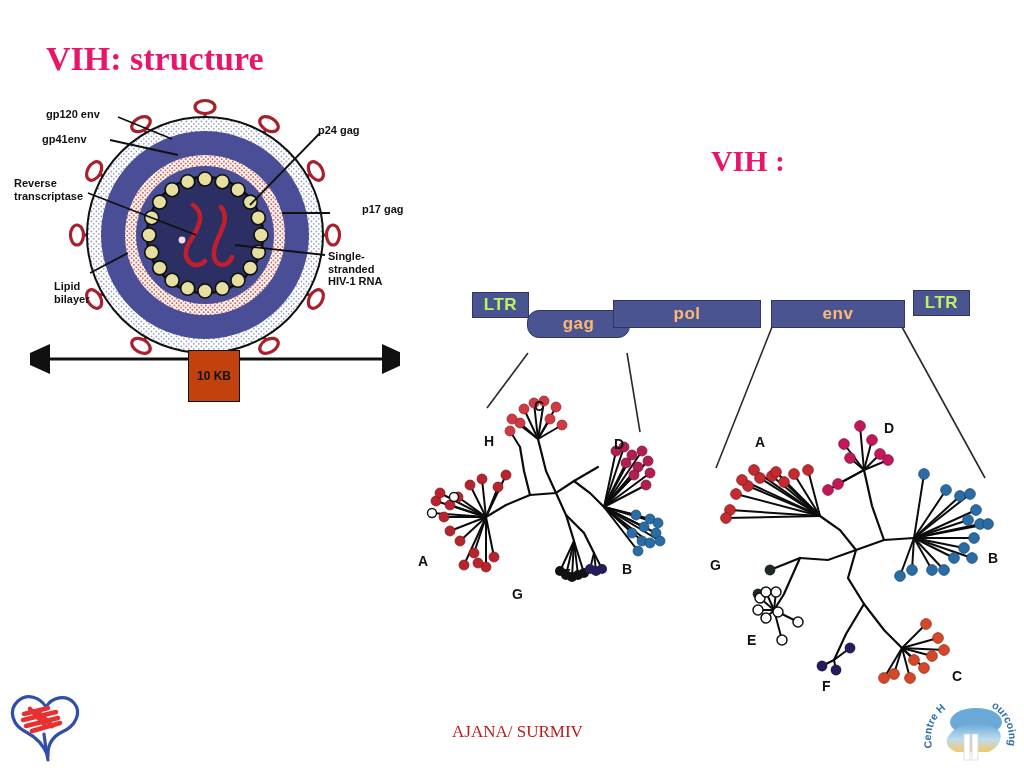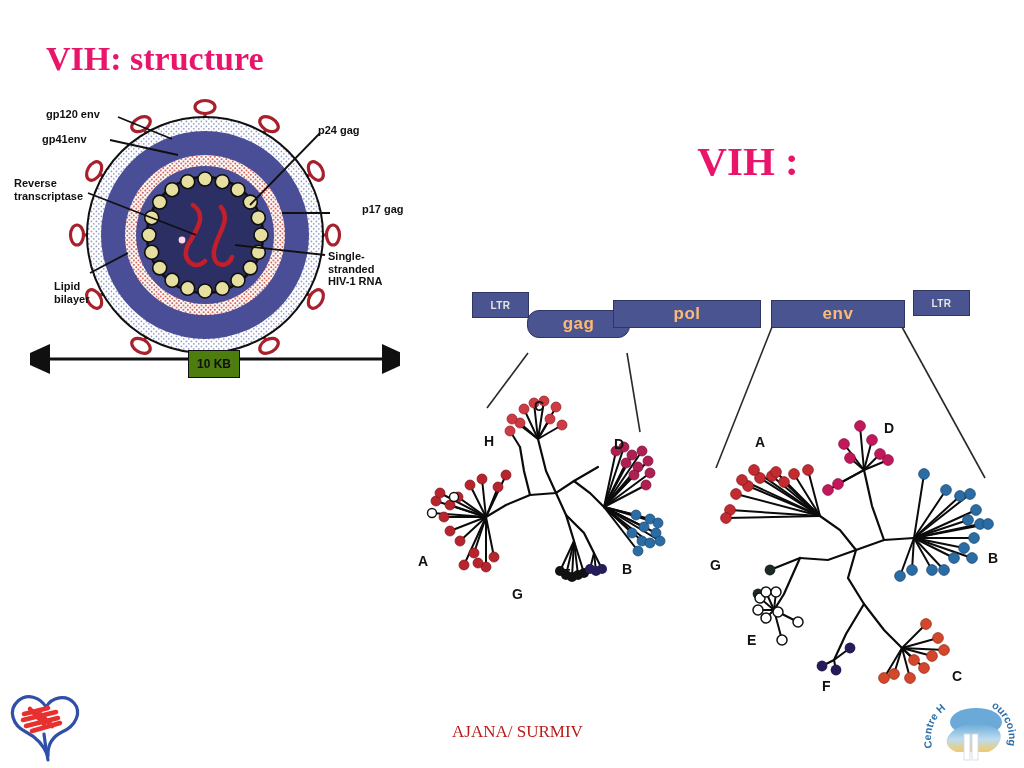--- a/index.html
+++ b/index.html
@@ -16,21 +16,21 @@
   .title-structure{
     position:absolute;left:46px;top:40px;
     font-family:"Liberation Serif", serif;
     font-weight:bold;font-size:34px;
     color:#e8156b;letter-spacing:0px;white-space:nowrap;
   }
   .title-subtypes{
     position:absolute;left:548px;top:140px;width:400px;
     text-align:center;
     font-family:"Liberation Serif", serif;
-    font-weight:bold;font-size:41px;line-height:42px;
+    font-weight:bold;font-size:30px;line-height:42px;
     color:#e8156b;
   }
 
   
   .virion-wrap{position:absolute;left:0px;top:95px;width:400px;height:290px;}
   .scalebar-wrap{position:absolute;left:30px;top:338px;width:370px;height:40px;}
 
   .virion-label{
     position:absolute;
     font-family:"Liberation Sans", sans-serif;
@@ -40,38 +40,38 @@
   .lb-gp120{left:46px;top:108px;}
   .lb-gp41 {left:42px;top:133px;}
   .lb-rt   {left:14px;top:177px;}
   .lb-lipid{left:54px;top:280px;}
   .lb-p24  {left:318px;top:124px;}
   .lb-p17  {left:342px;top:203px;margin-left:20px;}
   .lb-ssrna{left:328px;top:243px;margin-top:7px;}
 
   .scale-text{
     position:absolute;left:188px;top:350px;
-    background:#4d7c0f;border:1.4px solid #111;
-    padding:6px 8px;
+    background:#c2410c;border:1.4px solid #111;
+    padding:18px 8px;
     font-family:"Liberation Sans", sans-serif;
     font-weight:bold;font-size:12px;color:#111;
   }
 
   
   .genome{position:absolute;left:0;top:0;width:1024px;height:768px;}
   .gene-box{
     position:absolute;
     background:#4a5490;
     border:1px solid #2f3564;
     display:flex;align-items:center;justify-content:center;
     font-family:"Liberation Sans", sans-serif;
     font-weight:bold;font-size:17px;color:#fdba74;
     letter-spacing:.5px;
   }
-  .gene-box.ltr{font-size:10px;color:#e5e5e5;}
+  .gene-box.ltr{font-size:17px;color:#bef264;}
   .gene-ltr1{left:472px;top:292px;width:55px;height:24px;}
   .gene-gag {left:527px;top:310px;width:101px;height:26px;border-radius:12px;}
   .gene-pol {left:613px;top:300px;width:146px;height:26px;}
   .gene-env {left:771px;top:300px;width:132px;height:26px;}
   .gene-ltr2{left:913px;top:290px;width:55px;height:24px;}
 
   
   .tree{position:absolute;}
   .tree-left{left:398px;top:375px;width:300px;height:240px;}
   .tree-right{left:688px;top:398px;width:330px;height:295px;}

